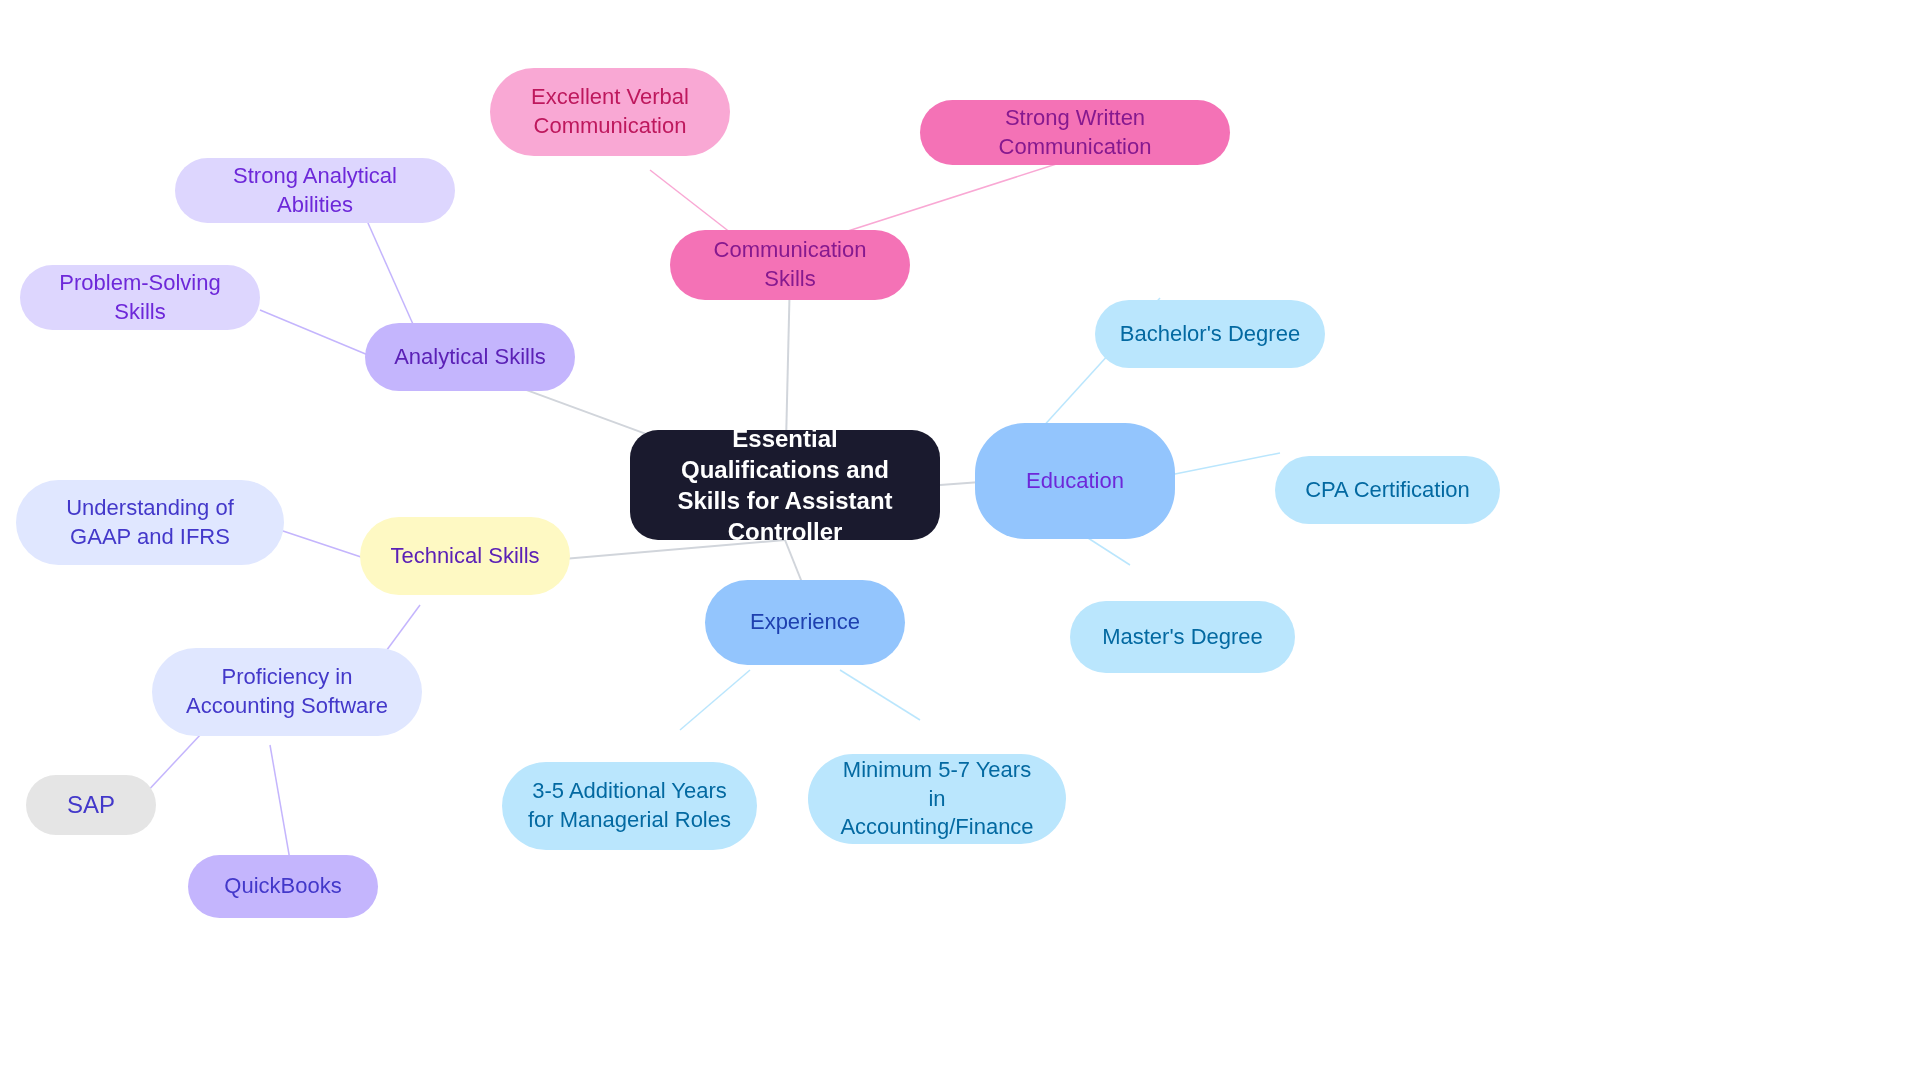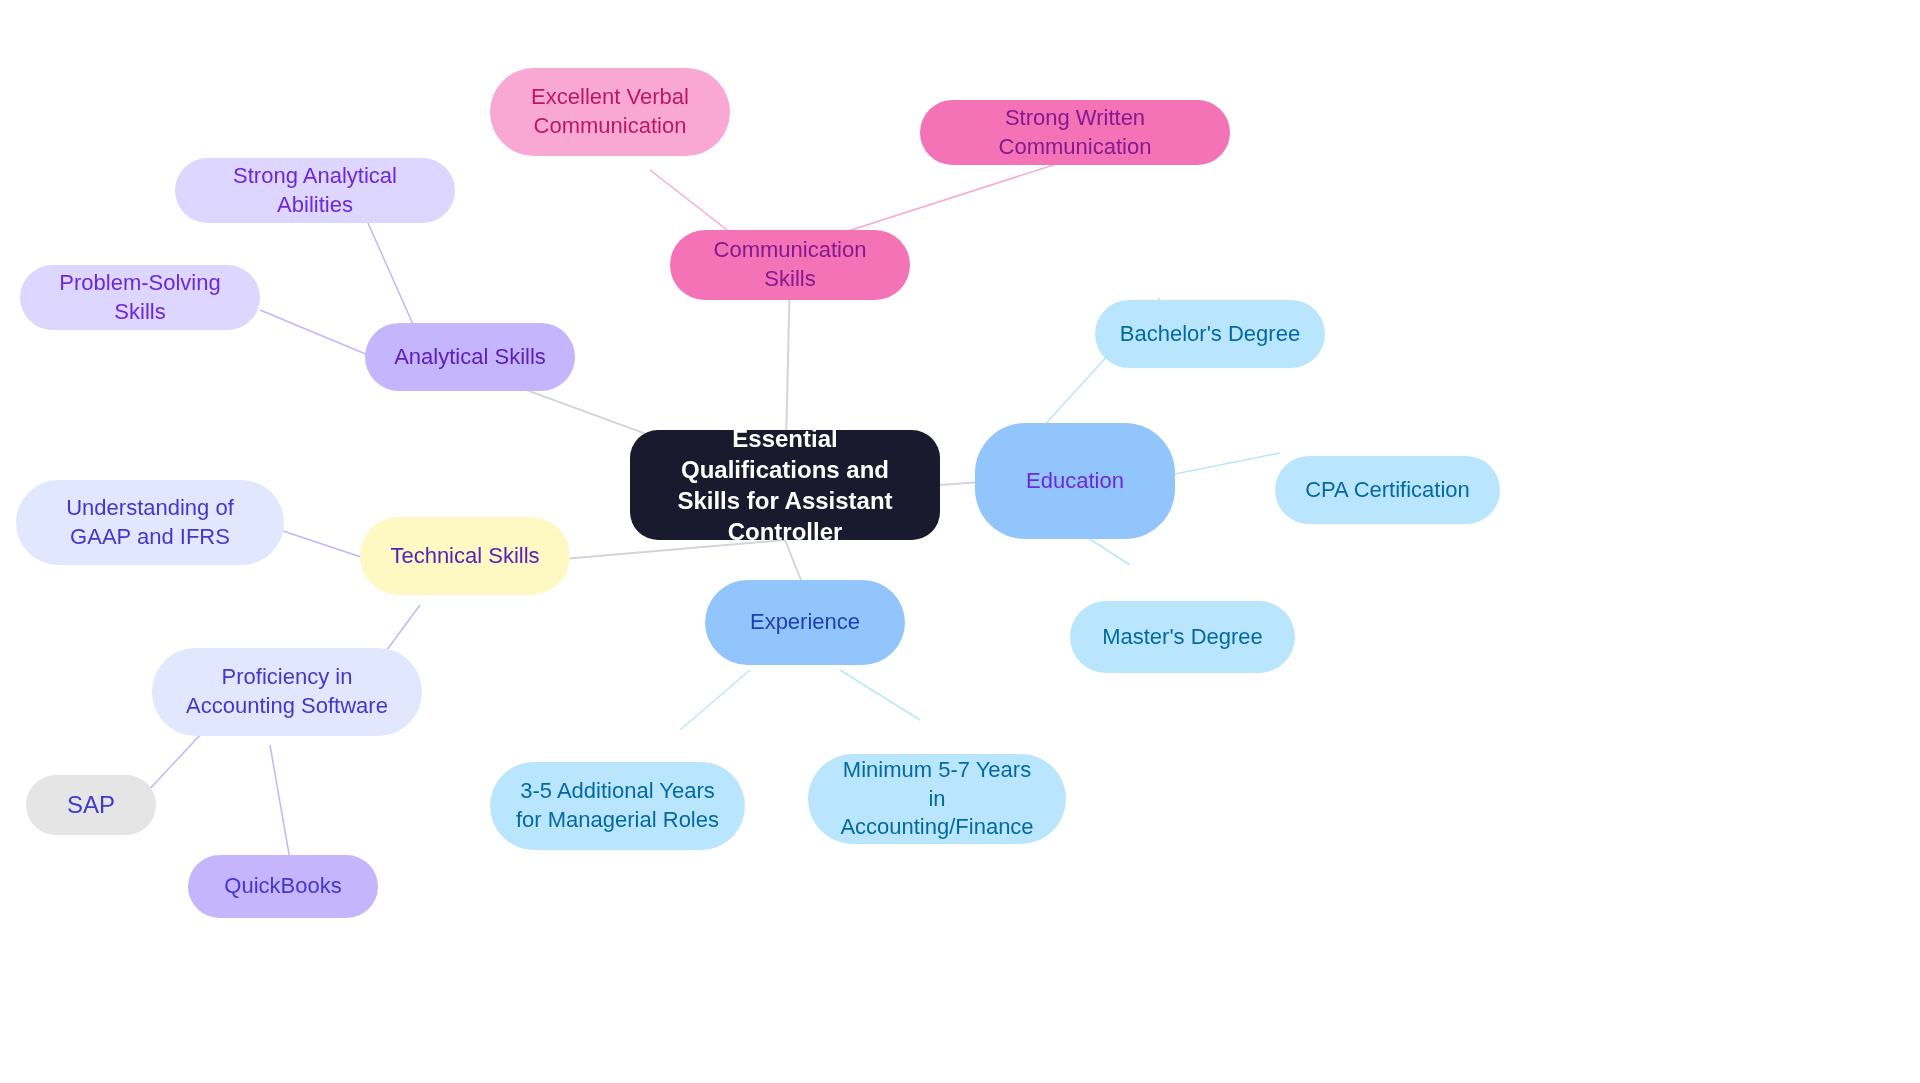--- a/index.html
+++ b/index.html
@@ -175,19 +175,19 @@
 </div>
 
 <div class="node node-blue" style="left: 1070px; top: 557px; width: 225px; height: 72px; background: #bae6fd; color: #0369a1;">
   <span>Master's Degree</span>
 </div>
 
 <div class="node node-blue-medium" style="left: 705px; top: 580px; width: 200px; height: 85px; background: #93c5fd; color: #1e40af;">
   <span>Experience</span>
 </div>
 
-<div class="node node-blue" style="left: 490px; top: 718px; width: 255px; height: 88px; background: #bae6fd; color: #0369a1;">
+<div class="node node-blue" style="left: 502px; top: 718px; width: 255px; height: 88px; background: #bae6fd; color: #0369a1;">
   <span>3-5 Additional Years for Managerial Roles</span>
 </div>
 
 <div class="node node-blue" style="left: 808px; top: 710px; width: 258px; height: 90px; background: #bae6fd; color: #0369a1;">
   <span>Minimum 5-7 Years in Accounting/Finance</span>
 </div>
 
 </body></html>

